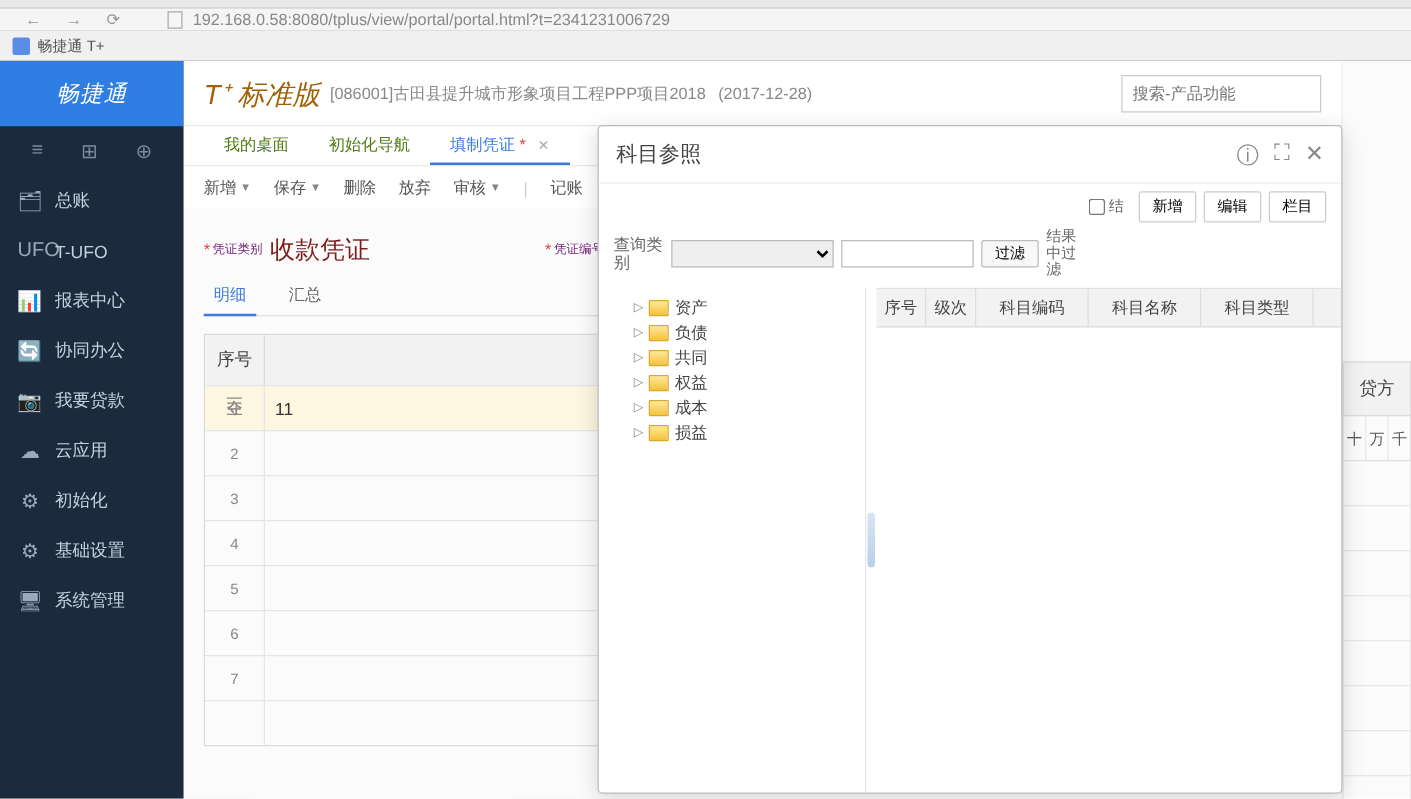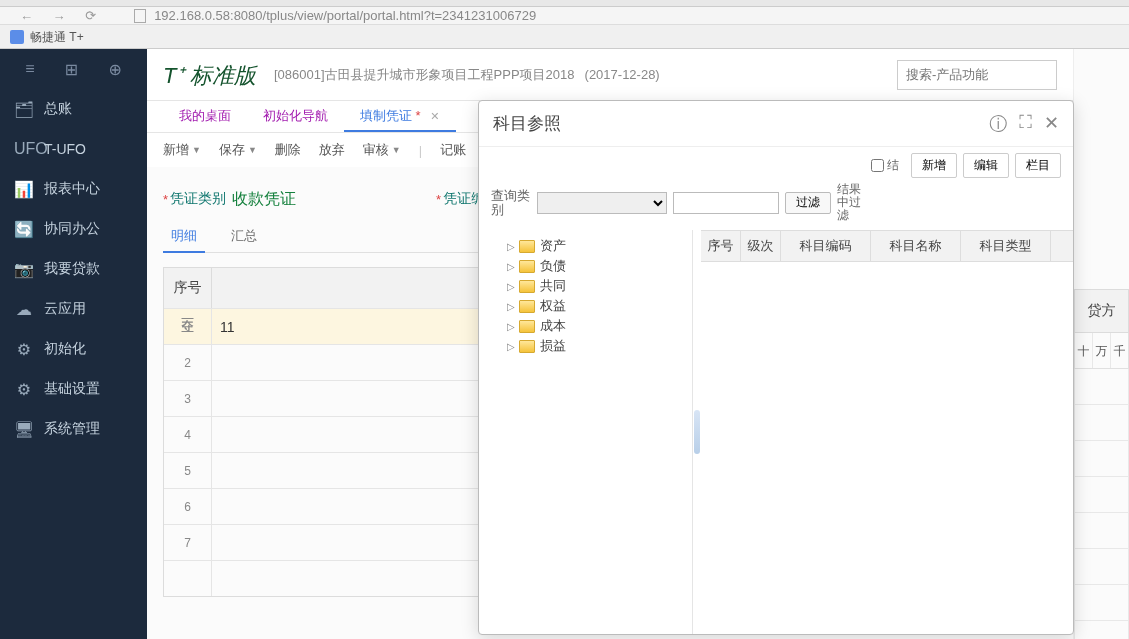--- a/index.html
+++ b/index.html
@@ -17,40 +17,40 @@
 
 .sidebar { width: 147px; background: #1c2a3d; color: #c5d2de; flex-shrink: 0; }
 .sidebar-logo { height: 52px; background: #2f7ee4; display: flex; align-items: center; justify-content: center; font-size: 18px; color: #fff; font-style: italic; letter-spacing: 1px; }
 .sidebar-toolbar { height: 40px; display: flex; align-items: center; justify-content: space-around; padding: 0 10px; color: #7a8aa0; font-size: 16px; }
 .sidebar-item { height: 40px; display: flex; align-items: center; padding-left: 14px; cursor: pointer; font-size: 14px; color: #c5d2de; }
 .sidebar-icon { width: 20px; text-align: center; margin-right: 10px; font-size: 16px; color: #9ab; }
 
 .main { flex: 1; background: #f5f5f5; display: flex; flex-direction: column; overflow: hidden; }
 
 .topbar { height: 52px; background: #fff; display: flex; align-items: center; padding: 0 16px; border-bottom: 1px solid #e5e5e5; }
-.product { font-size: 22px; font-weight: 300; color: #14532d; font-style: italic; margin-right: 18px; }
+.product { font-size: 22px; font-weight: 300; color: #a16207; font-style: italic; margin-right: 8px; }
 .company { font-size: 13px; color: #888; }
 .date { color: #888; margin-left: 10px; }
 .search { margin-left: auto; width: 160px; height: 30px; border: 1px solid #ccc; padding: 0 8px; font-size: 13px; color: #888; }
 
 .tabbar { height: 32px; background: #fff; display: flex; align-items: flex-end; padding: 0 16px; border-bottom: 1px solid #e5e5e5; }
-.tab { padding: 0 16px; height: 32px; line-height: 32px; color: #a21caf; cursor: pointer; position: relative; }
+.tab { padding: 0 16px; height: 32px; line-height: 32px; color: #4d7c0f; cursor: pointer; position: relative; }
 .tab.active { color: #3e7be0; border-bottom: 2px solid #3e7be0; }
 .tab .close { margin-left: 6px; color: #aaa; font-size: 11px; }
 .tab .star { color: #d44; }
 
 .toolbar { height: 34px; background: #fff; display: flex; align-items: center; padding: 0 16px; gap: 18px; color: #555; font-size: 13px; }
 .toolbar-item { cursor: pointer; display: inline-flex; align-items: center; }
 .caret { font-size: 9px; margin-left: 3px; color: #888; }
 
 .content { flex: 1; padding: 18px 16px 0 16px; background: #fbfbfb; overflow: hidden; }
 .form-row { display: flex; align-items: center; height: 28px; margin-bottom: 6px; }
-.form-label { font-size: 14px; color: #0f766e; margin-right: 6px; }
+.form-label { font-size: 10px; color: #701a75; margin-right: 6px; }
 .req { color: #d44; margin-right: 2px; }
-.form-val { font-size: 16px; color: #15803d; }
+.form-val { font-size: 20px; color: #7f1d1d; }
 .subtabs { display: flex; gap: 18px; border-bottom: 1px solid #e0e0e0; margin-top: 8px; }
 .subtab { padding: 6px 8px; cursor: pointer; color: #666; font-family: Liberation Serif, serif; }
 .subtab.active { color: #3e7be0; border-bottom: 2px solid #3e7be0; margin-bottom: -1px; }
 
 .grid { margin-top: 14px; border: 1px solid #dcdcdc; }
 .grid-header { display: flex; background: #f2f2f2; height: 40px; }
 .gh-cell { border-right: 1px solid #dcdcdc; display: flex; align-items: center; justify-content: center; font-size: 14px; color: #444; }
 .gh-seq { width: 48px; }
 .gh-summary { flex: 1; }
 .grid-row { display: flex; height: 36px; border-top: 1px solid #e5e5e5; }
@@ -112,20 +112,23 @@
   <span class="doc-icon"></span>
   <span>192.168.0.58:8080/tplus/view/portal/portal.html?t=2341231006729</span>
 </div>
 <div class="browser-tab">
   <span class="favicon"></span>
   <span>畅捷通 T+</span>
 </div>
 
 <div class="app">
   <div class="sidebar">
+    <div class="sidebar-logo">
+      <span>畅捷通</span>
+    </div>
     <div class="sidebar-toolbar">
       <span>≡</span>
       <span>⊞</span>
       <span>⊕</span>
     </div>
     <div id="sidebar-items">
         <div class="sidebar-item">
           <span class="sidebar-icon">🗂</span>
           <span>总账</span>
         </div>

